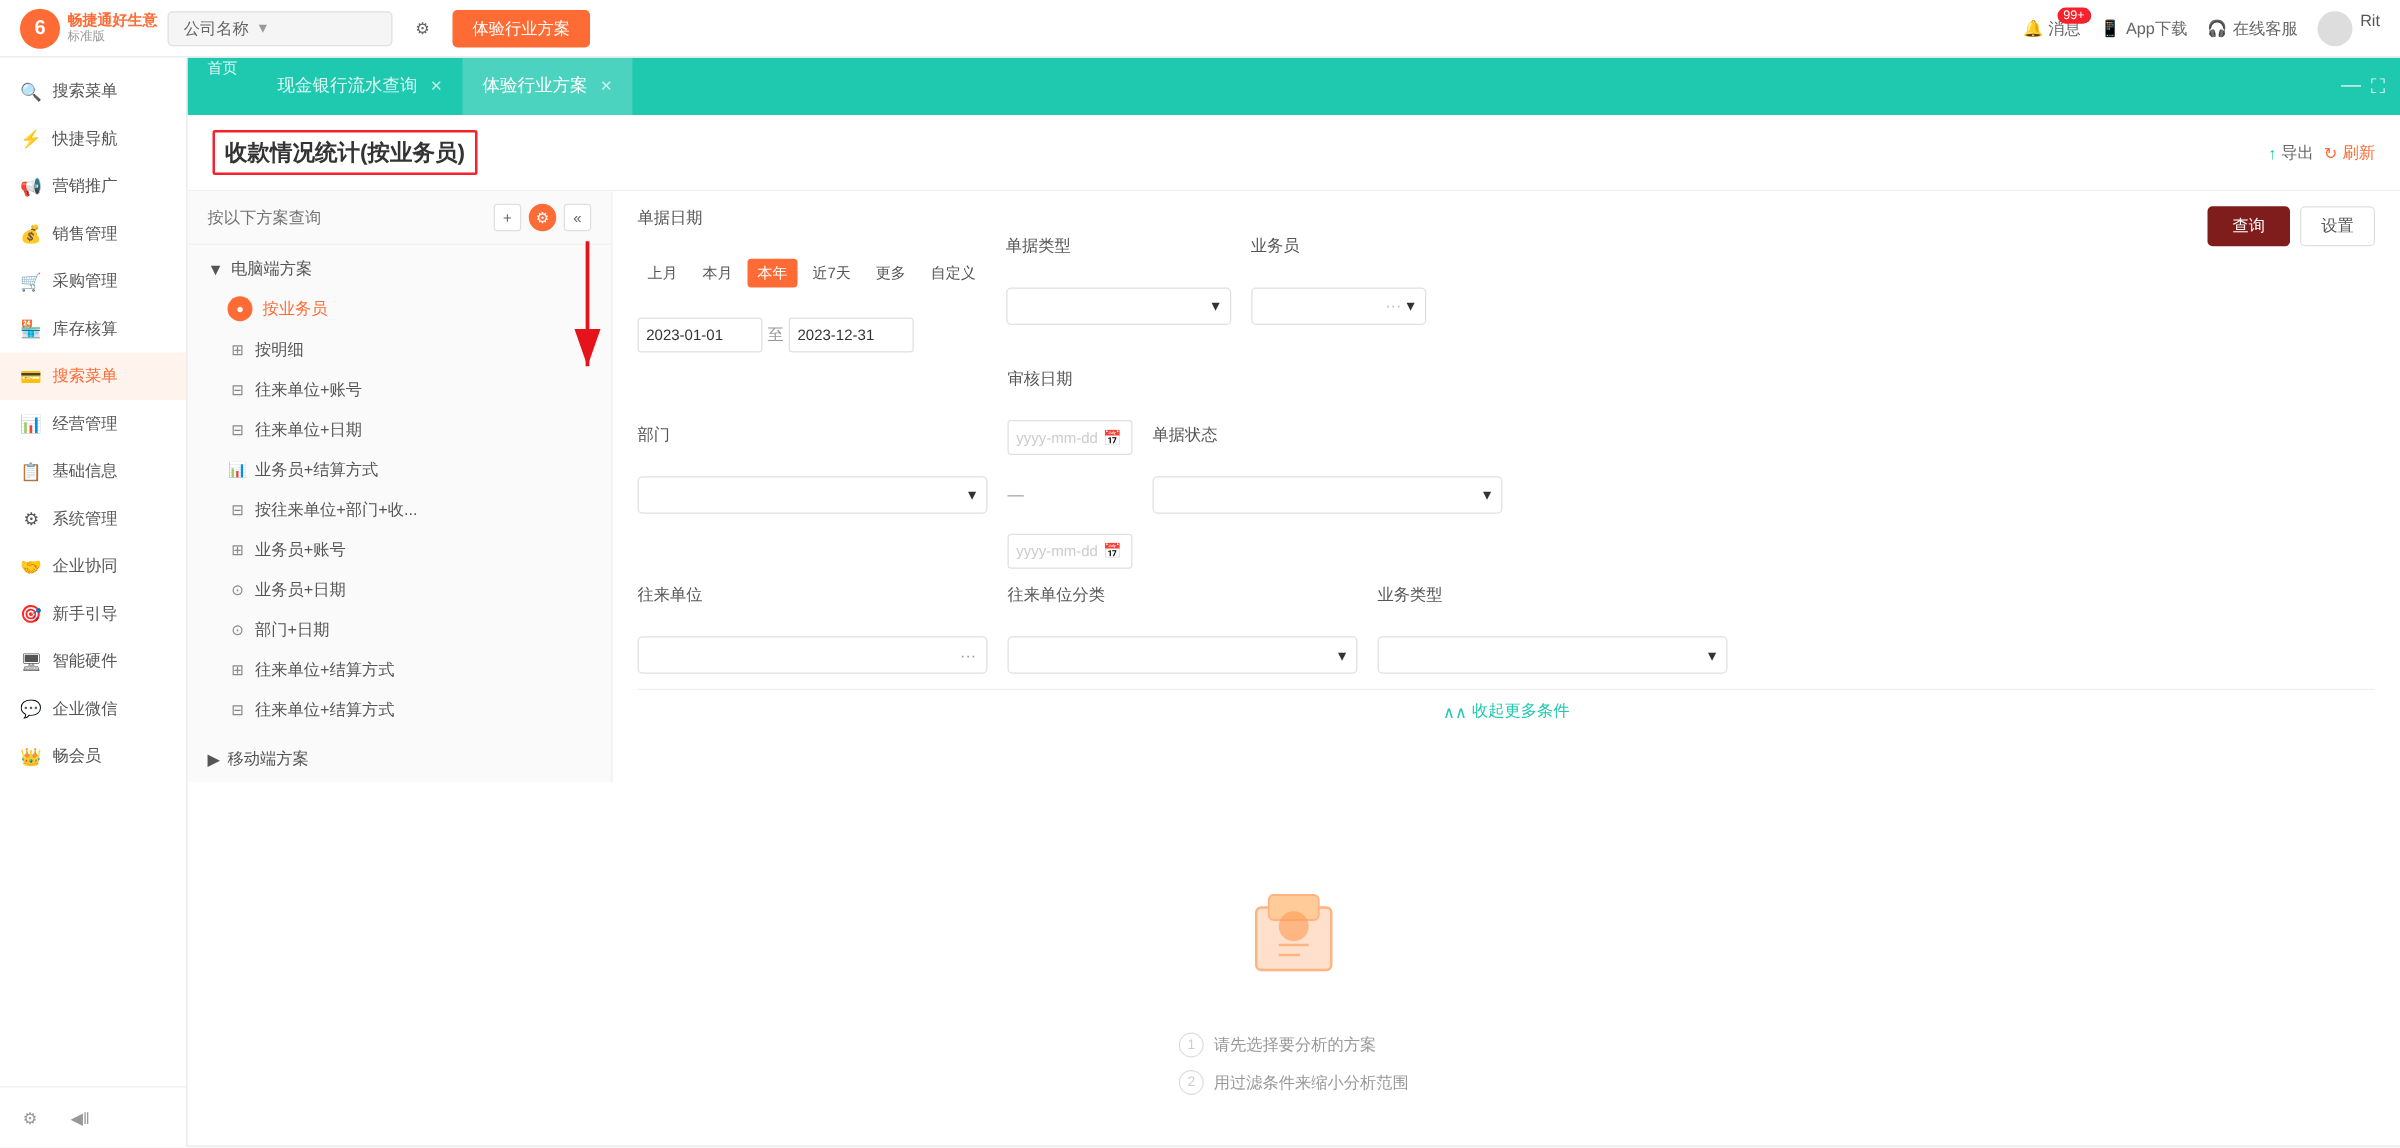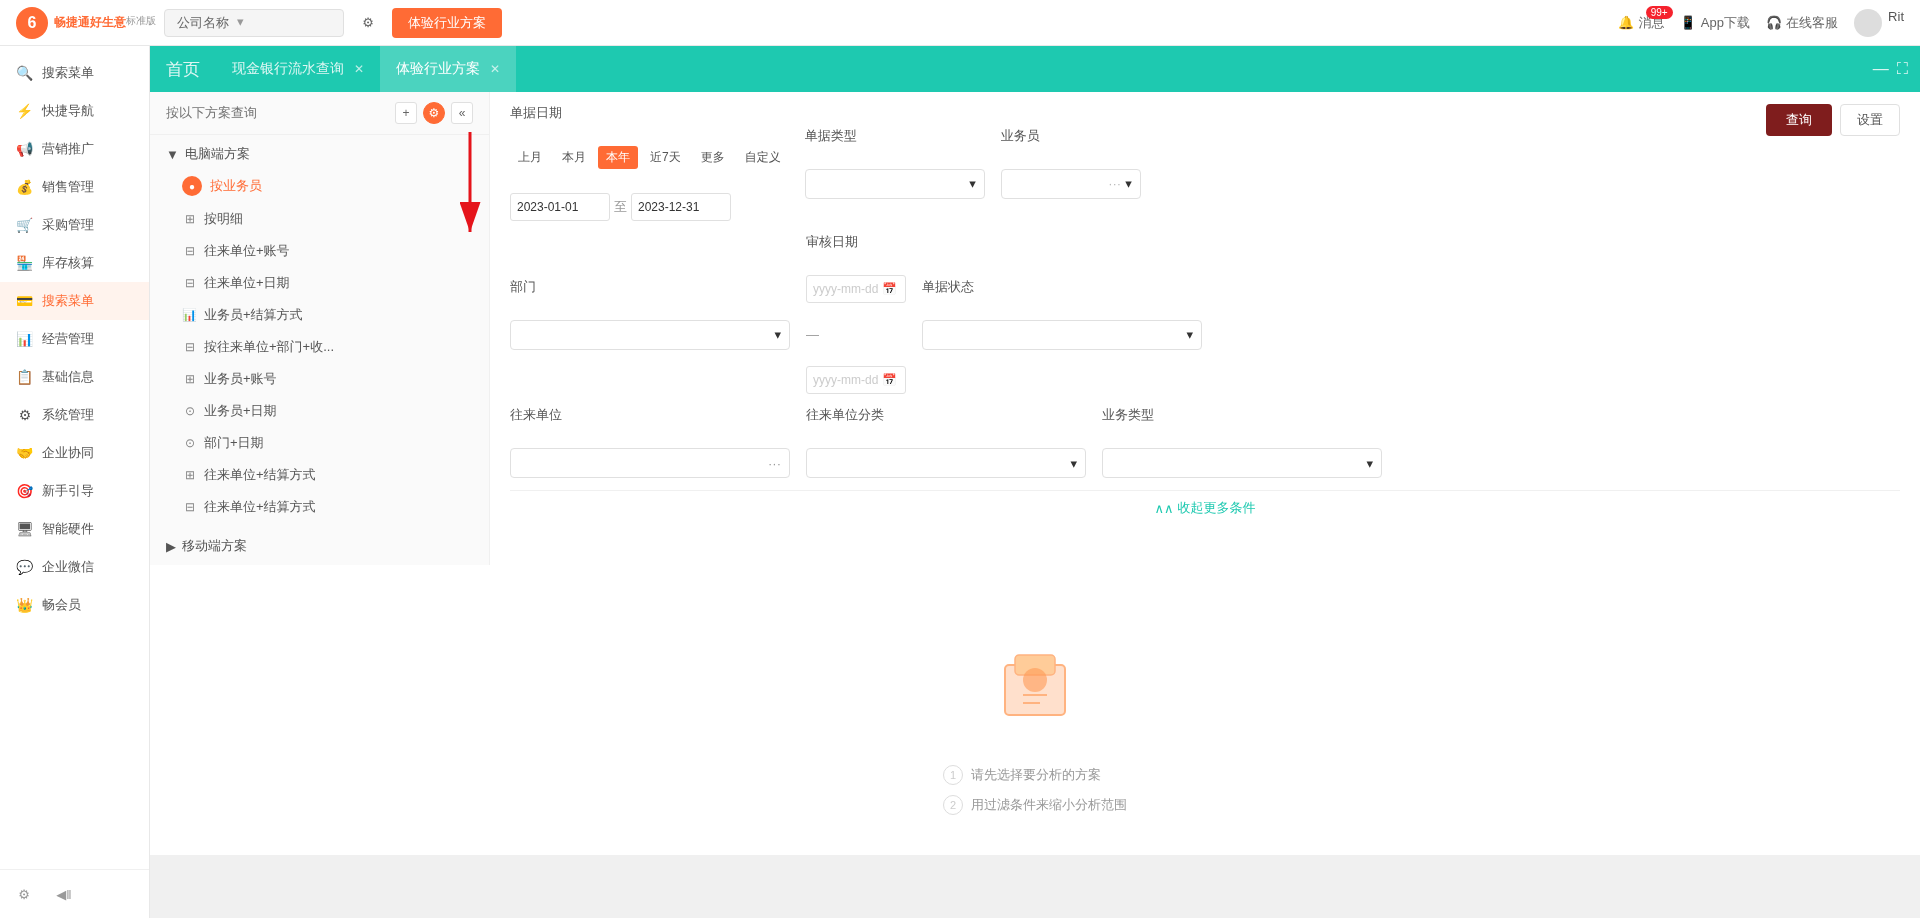--- a/index.html
+++ b/index.html
@@ -34,21 +34,21 @@
     .sidebar-item.active { background: #fff3ed; color: #ff6b35; }
     .sidebar-item .item-icon { width: 18px; height: 18px; display: flex; align-items: center; justify-content: center; font-size: 14px; flex-shrink: 0; }
     .sidebar-item.active .item-icon { color: #ff6b35; }
     .sidebar-bottom { padding: 8px; display: flex; gap: 8px; border-top: 1px solid #f0f0f0; }
     .sidebar-bottom-btn { width: 32px; height: 32px; display: flex; align-items: center; justify-content: center; color: #999; cursor: pointer; }
 
     
     .tab-item { height: 46px; display: flex; align-items: center; padding: 0 16px; color: rgba(255,255,255,0.85); font-size: 14px; cursor: pointer; position: relative; gap: 6px; }
     .tab-item.active { background: rgba(255,255,255,0.2); color: #fff; }
     .tab-item .close-btn { color: rgba(255,255,255,0.7); font-size: 12px; margin-left: 4px; }
-    .tab-home { color: rgba(255,255,255,0.85); padding: 0 16px; font-size: 17px; height: 46px; display: flex; align-items: center; cursor: pointer; }
+    .tab-home { color: rgba(255,255,255,0.85); padding: 0 16px; font-size: 12px; height: 46px; display: flex; align-items: flex-start; cursor: pointer; }
     .tab-right-controls { margin-left: auto; display: flex; align-items: center; gap: 8px; padding-right: 12px; }
     .tab-right-btn { color: rgba(255,255,255,0.85); cursor: pointer; font-size: 16px; }
 
     
     .page-inner { background: #fff; margin: 0; }
     .page-header { display: flex; align-items: center; justify-content: space-between; padding: 12px 20px; background: #fff; border-bottom: 1px solid #f0f0f0; }
     .page-title-text { font-size: 18px; font-weight: bold; color: #333; border: 2px solid #f5222d; padding: 4px 8px; border-radius: 2px; }
     .page-header-actions { display: flex; gap: 8px; }
     .export-btn { display: flex; align-items: center; gap: 4px; color: #666; cursor: pointer; font-size: 13px; }
     .refresh-btn { display: flex; align-items: center; gap: 4px; color: #ff6b35; cursor: pointer; font-size: 13px; }
@@ -103,21 +103,21 @@
   </style>
 </head>
 <body>
 
 <div class="app-container">
 
   <div class="top-bar">
     <div class="top-bar-left">
       <div class="logo-area">
         <div class="logo-icon">6</div>
-        <div style="display:flex;flex-direction:row;line-height:1.2">
+        <div style="display:flex;flex-direction:column;line-height:1.2">
           <span style="font-size:12px;color:#ff6b35;font-weight:bold;">畅捷通好生意</span>
           <span style="font-size:10px;color:#999;">标准版</span>
         </div>
       </div>
       <div class="breadcrumb-area">
         <span style="color:#666;font-size:13px;">公司名称</span>
         <span style="color:#999;margin-left:8px;">▾</span>
       </div>
       <div class="settings-icon-btn">⚙</div>
       <button class="trial-btn">体验行业方案</button>
@@ -230,20 +230,33 @@
         </div>
         <div class="tab-right-controls">
           <span class="tab-right-btn">—</span>
           <span class="tab-right-btn">⛶</span>
         </div>
       </div>
 
       <div class="page-content">
         <div class="page-inner">
 
+          <div class="page-header">
+            <span class="page-title-text">收款情况统计(按业务员)</span>
+            <div class="page-header-actions">
+              <div class="export-btn">
+                <span style="color:#1ec9b0;">↑</span>
+                <span>导出</span>
+              </div>
+              <div class="refresh-btn">
+                <span>↻</span>
+                <span>刷新</span>
+              </div>
+            </div>
+          </div>
 
           <div class="filter-area" style="position:relative;">
 
             <div class="filter-left-panel">
               <div class="filter-panel-header">
                 <span class="filter-panel-title">按以下方案查询</span>
                 <div class="filter-panel-actions">
                   <div class="filter-panel-btn">
                     <span>+</span>
                   </div>

